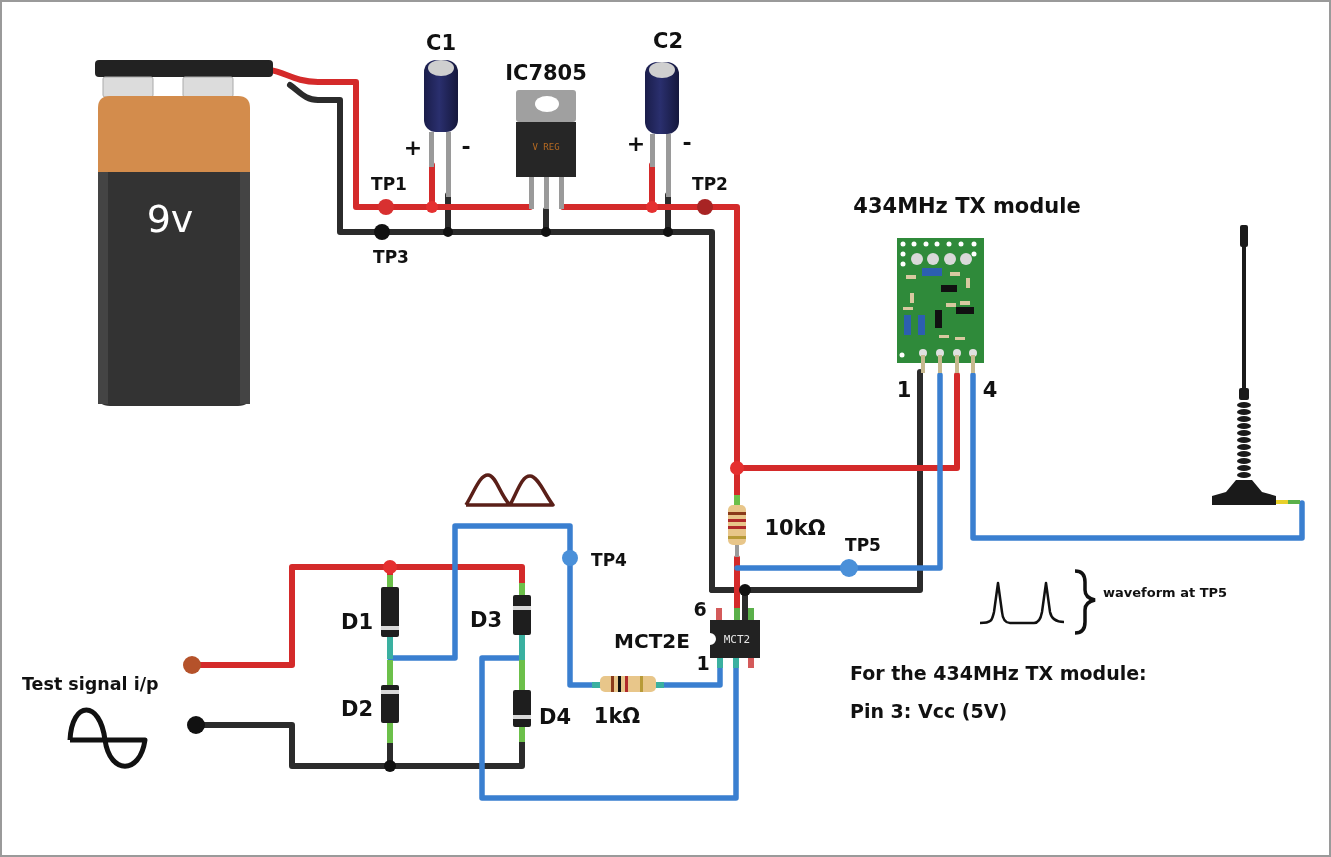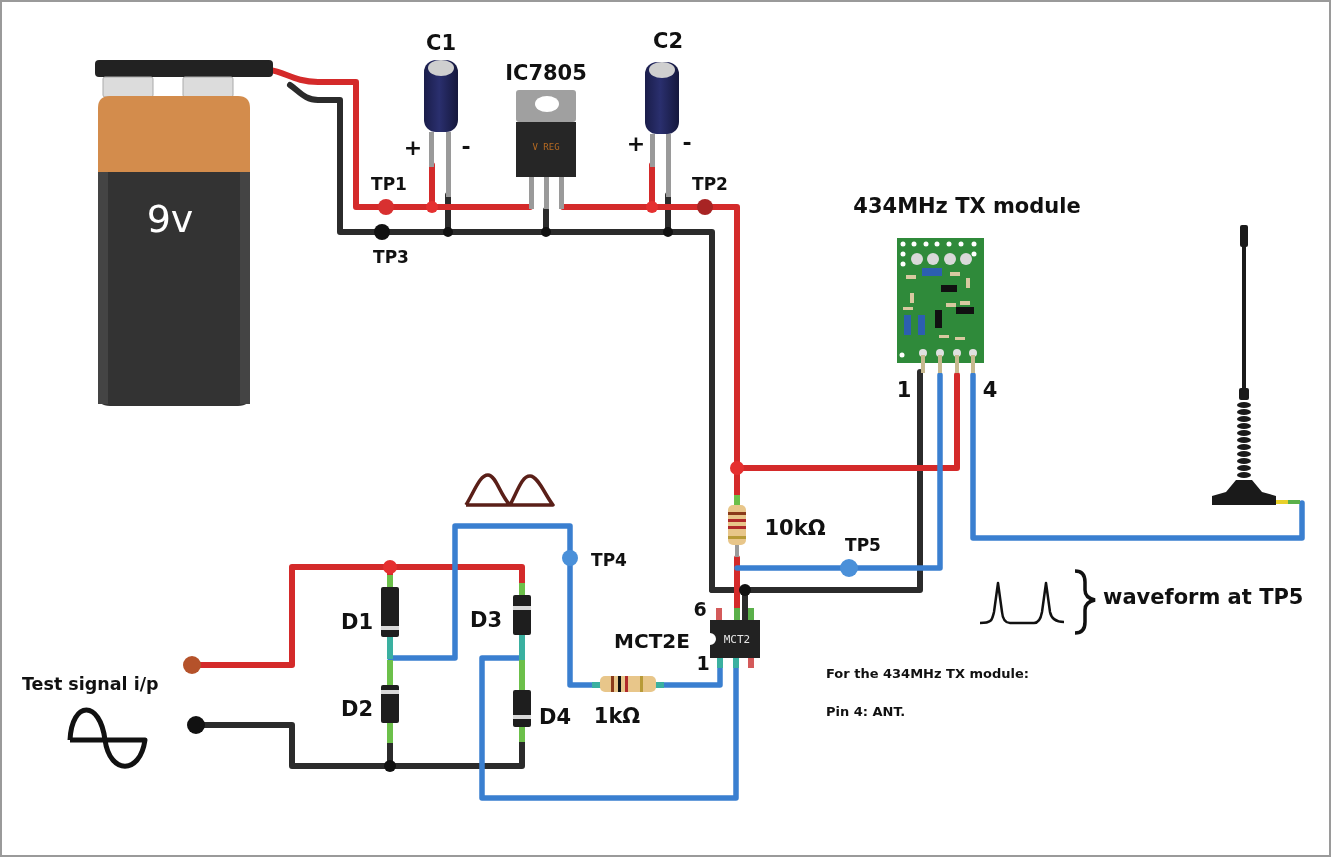--- a/index.html
+++ b/index.html
@@ -1,22 +1,22 @@
 <!DOCTYPE html>
 <html><head>
 <meta charset="utf-8">
 <style>
   html, body { margin: 0; padding: 0; background: #ffffff; }
   body { width: 1331px; height: 857px; overflow: hidden; position: relative; font-family: "DejaVu Sans", sans-serif; }
   .frame { position: absolute; left: 0; top: 0; width: 1327px; height: 853px; border: 2px solid #9a9a9a; border-right-width: 3px; }
   svg#circuit { position: absolute; left: 0; top: 0; }
   .lbl { font-family: "DejaVu Sans", sans-serif; font-weight: bold; fill: #111; }
-  .notes { position: absolute; left: 826px; top: 655px; font-family: "DejaVu Sans", sans-serif; font-weight: bold; font-size: 13px; color: #111; line-height: 37.5px; }
+  .notes { position: absolute; left: 850px; top: 655px; font-family: "DejaVu Sans", sans-serif; font-weight: bold; font-size: 19px; color: #111; line-height: 37.5px; }
   .notes div { white-space: nowrap; }
-  .wavelabel { position: absolute; left: 1103px; top: 585px; font-family: "DejaVu Sans", sans-serif; font-weight: bold; font-size: 21px; color: #111; }
+  .wavelabel { position: absolute; left: 1103px; top: 585px; font-family: "DejaVu Sans", sans-serif; font-weight: bold; font-size: 13px; color: #111; }
   .testsig { position: absolute; left: 22px; top: 674px; font-family: "DejaVu Sans", sans-serif; font-weight: bold; font-size: 17.5px; color: #111; }
 </style>
 </head>
 <body>
 
 <div class="frame"></div>
 
 <svg id="circuit" width="1331" height="857" viewBox="0 0 1331 857">
   <defs>
     <linearGradient id="capGrad" x1="0" x2="1">
@@ -286,14 +286,14 @@
   <path d="M 980 623 C 992 623, 992 620, 994 612 L 998 583 L 1002 612 Q 1003 623, 1010 623 L 1034 623 Q 1040 623, 1042 612 L 1046 583 L 1050 612 Q 1052 622, 1064 622" fill="none" stroke="#111" stroke-width="2.5" stroke-linejoin="round"></path>
 
   <path d="M 1075 571 Q 1085 571, 1085 582 L 1085 590 Q 1085 598, 1095 600 Q 1085 602, 1085 610 L 1085 622 Q 1085 633, 1075 633" fill="none" stroke="#111" stroke-width="3.5"></path>
 </svg>
 
 <div class="wavelabel">waveform at TP5</div>
 <div class="testsig">Test signal i/p</div>
 
 <div class="notes">
   <div>For the 434MHz TX module:</div>
-  <div>Pin 4: ANT.</div>
+  <div>Pin 3: Vcc (5V)</div>
 </div>
 
 </body></html>

